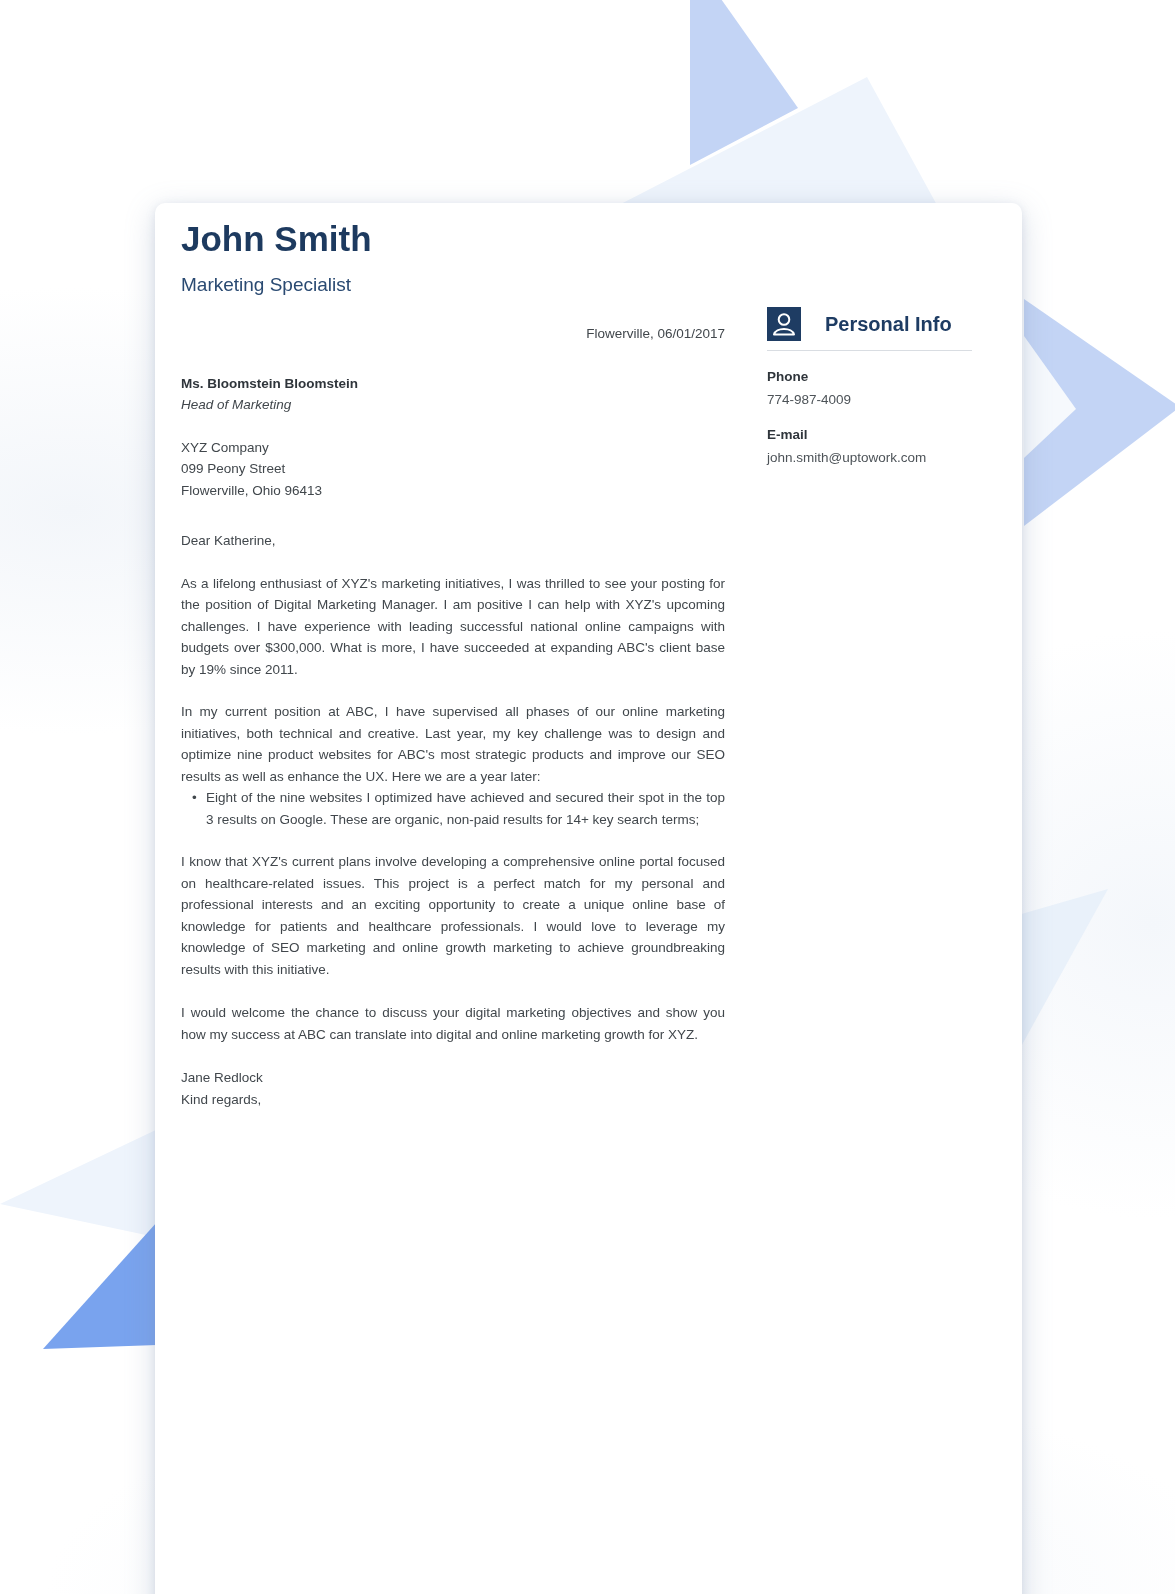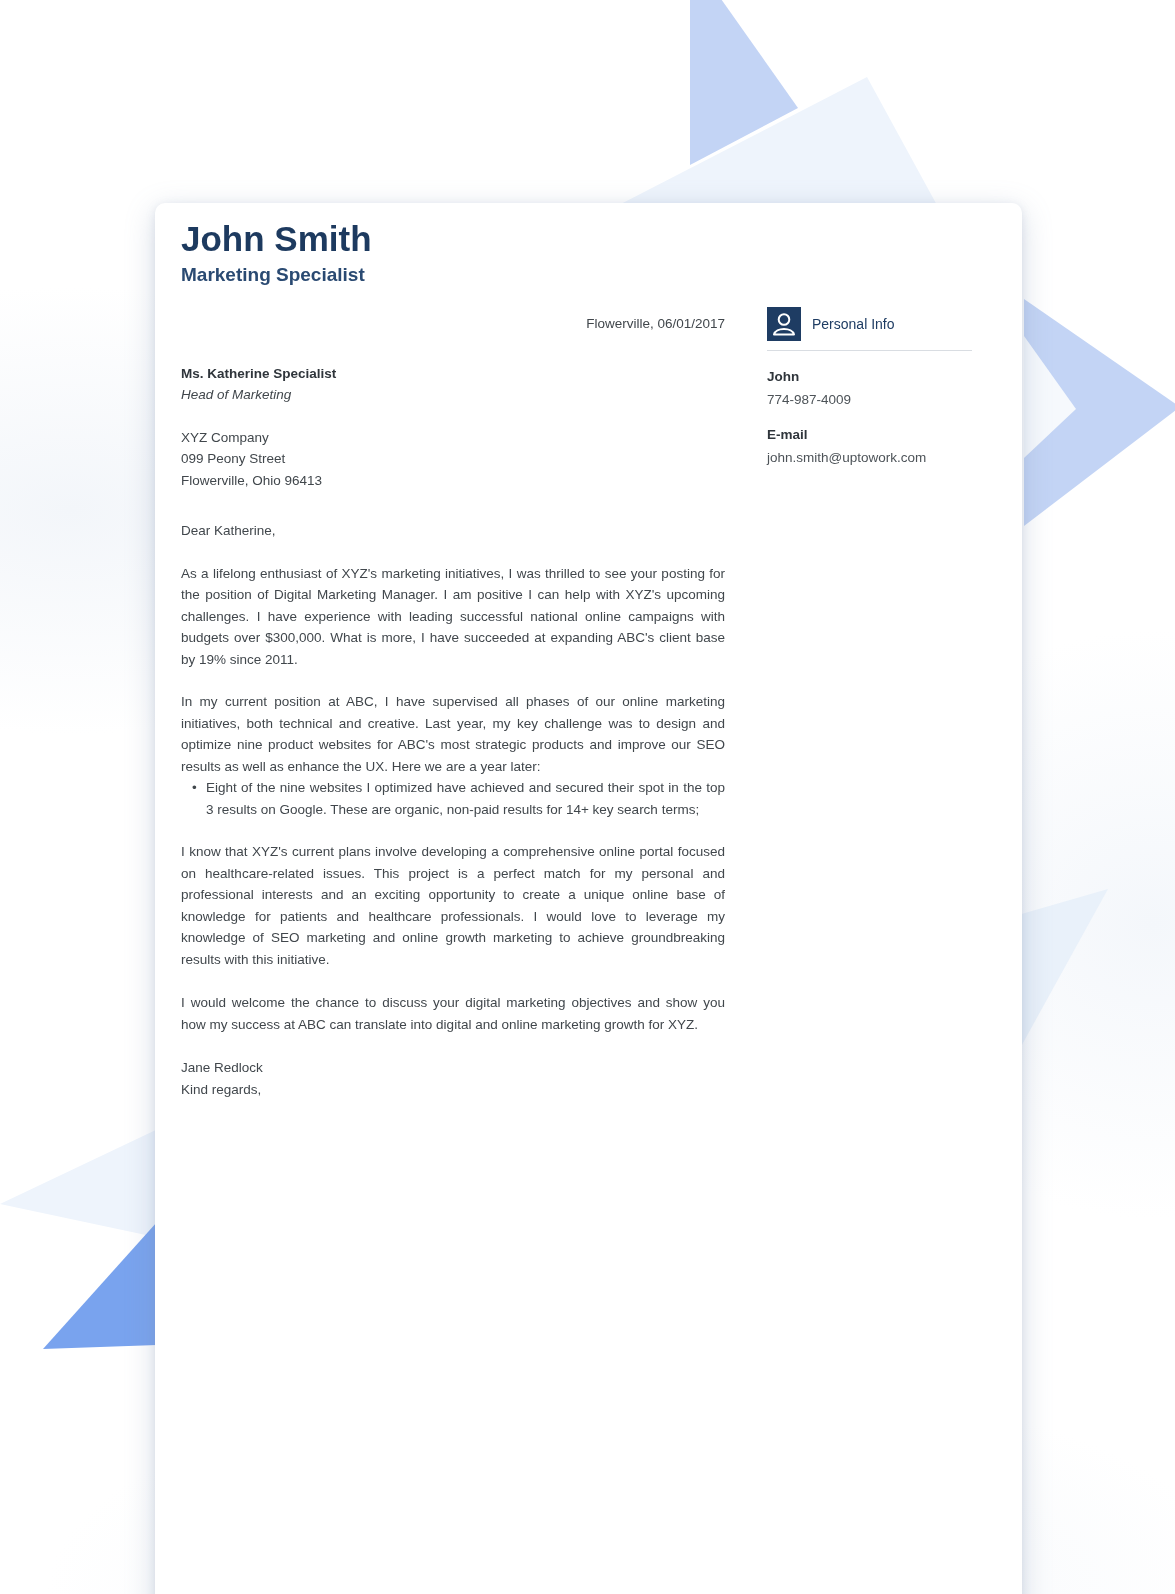--- a/index.html
+++ b/index.html
@@ -32,23 +32,23 @@
     z-index: 1;
     padding: 15px 0 0 26px;
   }
   .main-col { width: 544px; color: var(--body-text, #41474c); font-size: 13.5px; line-height: 21.5px; }
 
   .letter-name {
     font-size: 35px; line-height: 42px; font-weight: bold;
     color: var(--title-navy, #1d3a5f);
   }
   .letter-job-title {
-    font-size: 19px; line-height: 25px; font-weight: bold;
+    font-size: 19px; line-height: 25px; font-weight: normal;
     color: var(--subtitle-navy, #2a4a72);
-    margin-top: 2px;
+    margin-top: 12px;
   }
   .date-line { margin-top: 26px; text-align: right; }
   .recipient-block { margin-top: 28px; }
   .recipient-name { font-weight: bold; color: var(--label-dark, #2f353b); }
   .recipient-title { font-style: italic; }
   .address-block { margin-top: 21px; }
   .salutation { margin-top: 29px; }
   .para { margin-top: 21px; text-align: justify; }
   .para-p4 { margin-top: 22px; }
   .bullet-list { list-style: none; }
@@ -68,22 +68,22 @@
     width: 205px;
     font-size: 13.5px; line-height: 18px;
   }
   .sidebar-header { display: flex; align-items: center; }
   .icon-box {
     width: 34px; height: 34px; flex: 0 0 34px;
     background: var(--accent-navy, #1e3c63);
     display: flex; align-items: center; justify-content: center;
   }
   .sidebar-heading {
-    margin-left: 11px;
-    font-size: 14px; font-weight: normal;
+    margin-left: 24px;
+    font-size: 20px; font-weight: bold;
     color: var(--accent-navy, #1e3c63);
   }
   .sidebar-divider {
     border: none; border-top: 1px solid var(--divider, #d9dde2);
     margin-top: 9px;
   }
   .field-label { margin-top: 17px; font-weight: bold; color: var(--label-dark, #2f353b); }
   .field-value { margin-top: 5px; color: var(--value-gray, #4d5358); }
 </style>
 </head>
@@ -104,21 +104,21 @@
 
   <div class="page">
 
     <div class="main-col">
       <div class="letter-name">John Smith</div>
       <div class="letter-job-title">Marketing Specialist</div>
 
       <div class="date-line">Flowerville, 06/01/2017</div>
 
       <div class="recipient-block">
-        <div class="recipient-name">Ms. Katherine Specialist</div>
+        <div class="recipient-name">Ms. Bloomstein Bloomstein</div>
         <div class="recipient-title">Head of Marketing</div>
       </div>
 
       <div class="address-block">
         <div>XYZ Company</div>
         <div>099 Peony Street</div>
         <div>Flowerville, Ohio 96413</div>
       </div>
 
       <div class="salutation">Dear Katherine,</div>
@@ -147,21 +147,21 @@
         <div class="icon-box">
           <svg width="34" height="34" viewBox="0 0 34 34">
             <circle cx="17" cy="12.5" r="5.3" fill="none" stroke="#ffffff" stroke-width="2"></circle>
             <path d="M7 27.5 c1.5 -7.5 18.5 -7.5 20 0 z" fill="none" stroke="#ffffff" stroke-width="2" stroke-linejoin="round"></path>
           </svg>
         </div>
         <div class="sidebar-heading">Personal Info</div>
       </div>
       <hr class="sidebar-divider">
 
-      <div class="field-label">John</div>
+      <div class="field-label">Phone</div>
       <div class="field-value">774-987-4009</div>
 
       <div class="field-label">E-mail</div>
       <div class="field-value">john.smith@uptowork.com</div>
     </div>
 
   </div>
 </div>
 
 </body></html>

